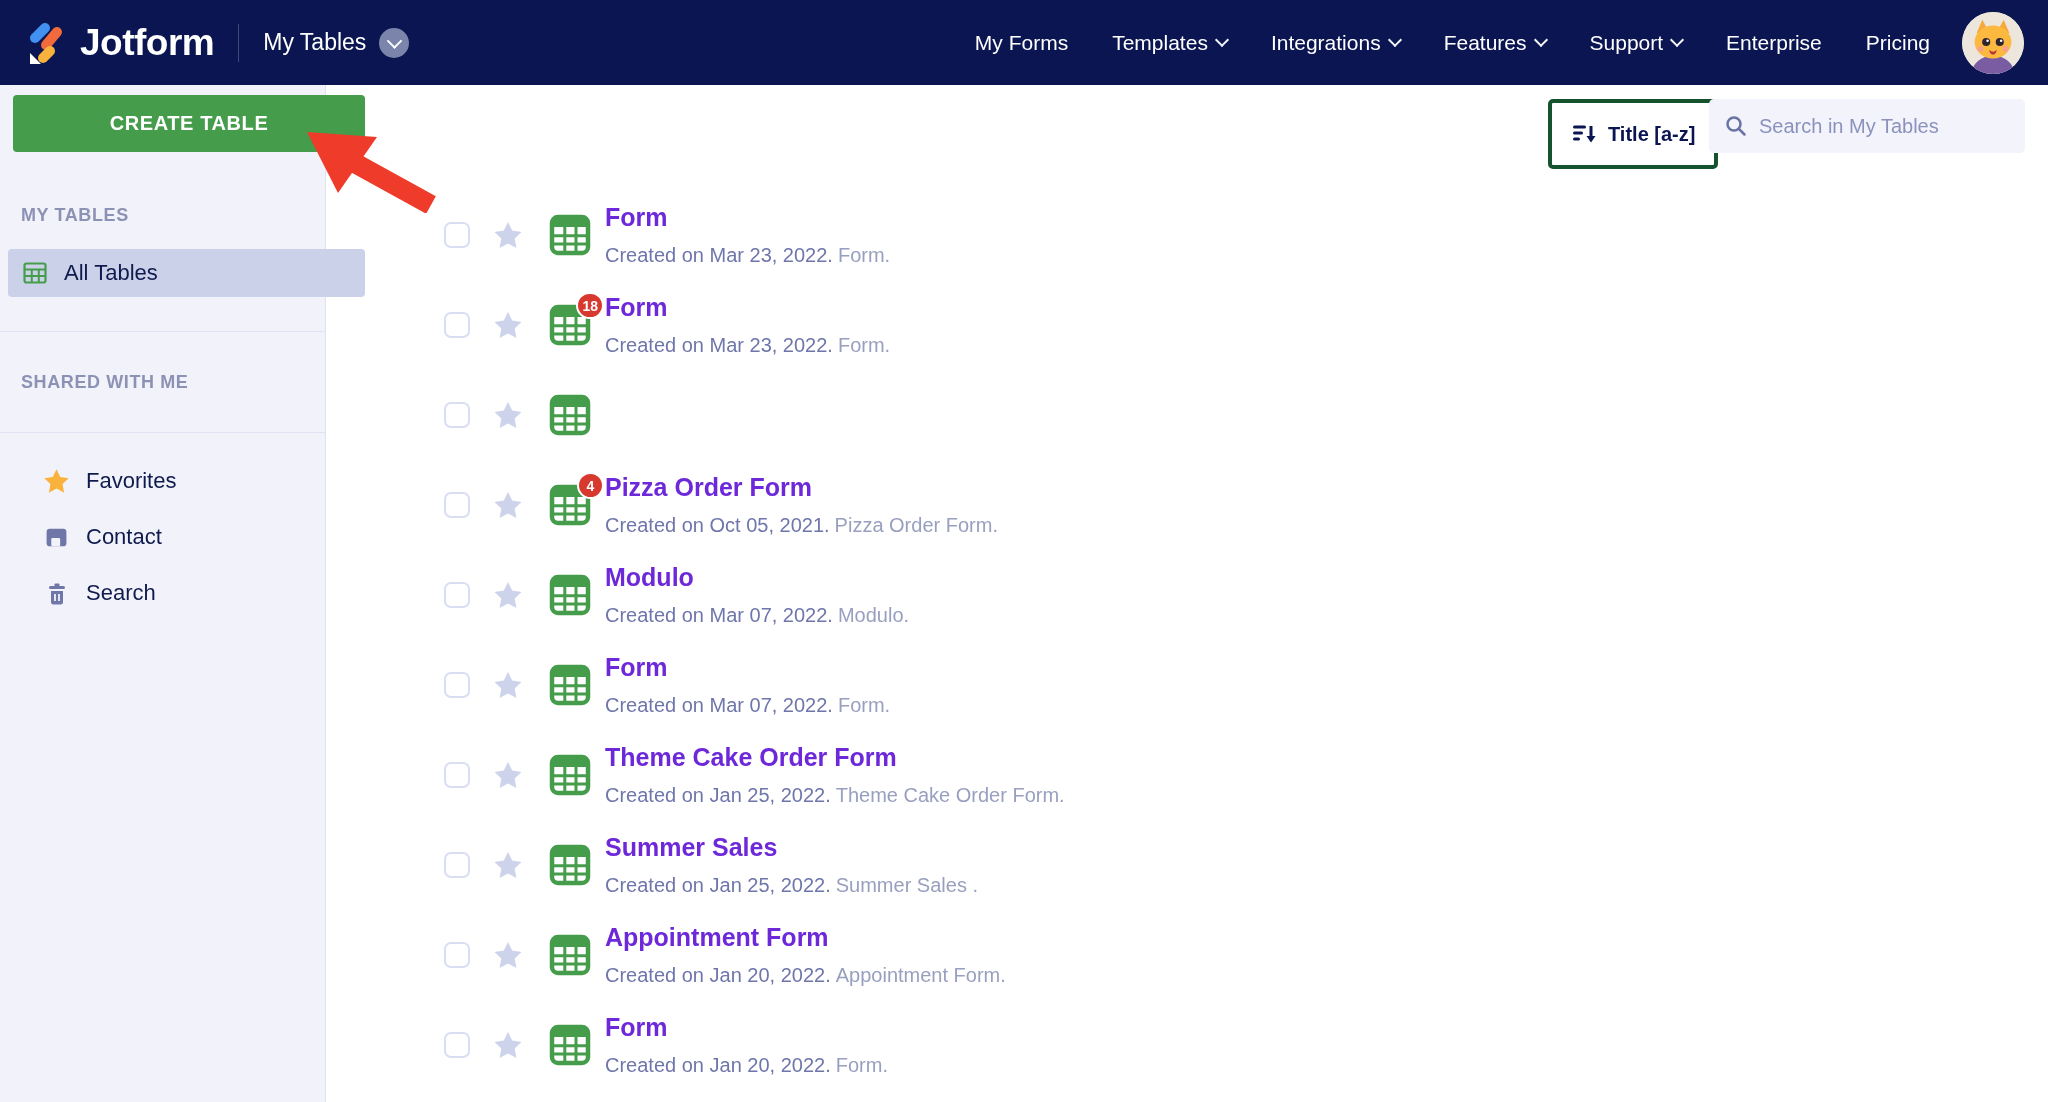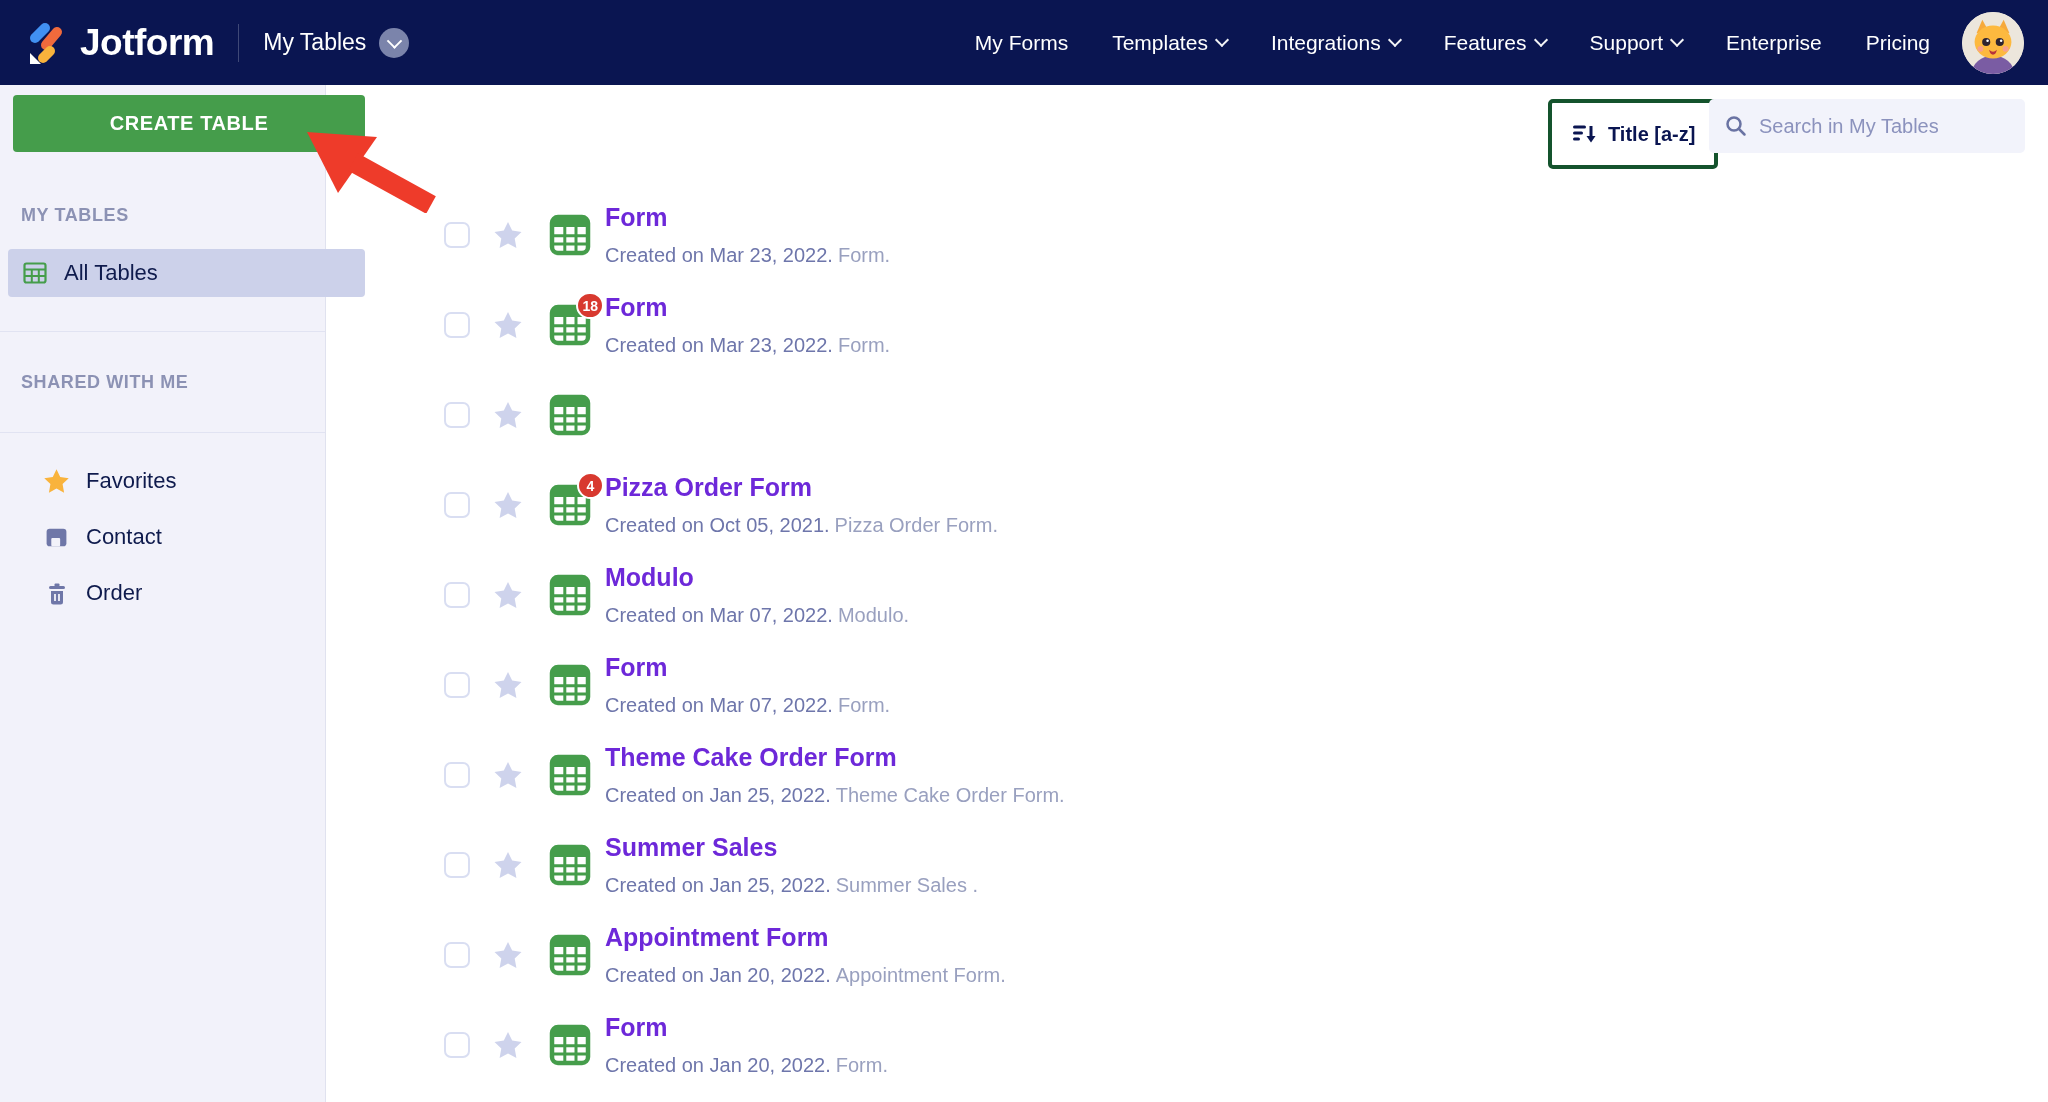--- a/index.html
+++ b/index.html
@@ -213,21 +213,21 @@
     <div class="side-item">
       <span class="icon">
         <svg width="24" height="25" viewBox="0 0 24 25">
           <rect x="9.5" y="2.5" width="5" height="3" rx="1" fill="#6f77a8"></rect>
           <rect x="4" y="5" width="16" height="3" rx="1.5" fill="#6f77a8"></rect>
           <path d="M6 10 h12 v11 a2.5 2.5 0 0 1 -2.5 2.5 h-7 a2.5 2.5 0 0 1 -2.5 -2.5 z" fill="#6f77a8"></path>
           <line x1="10" y1="13" x2="10" y2="20" stroke="#f2f2fa" stroke-width="1.8"></line>
           <line x1="14" y1="13" x2="14" y2="20" stroke="#f2f2fa" stroke-width="1.8"></line>
         </svg>
       </span>
-      <span class="label">Order</span>
+      <span class="label">Search</span>
     </div>
   </div>
 </div>
 
 <svg id="arrow-annotation" width="150" height="95" viewBox="0 0 150 95">
   <polygon points="14,14 84,19 45,75" fill="#ee3b2a"></polygon>
   <line x1="60" y1="44" x2="138" y2="87" stroke="#ee3b2a" stroke-width="20"></line>
 </svg>
 
 <div id="main">

